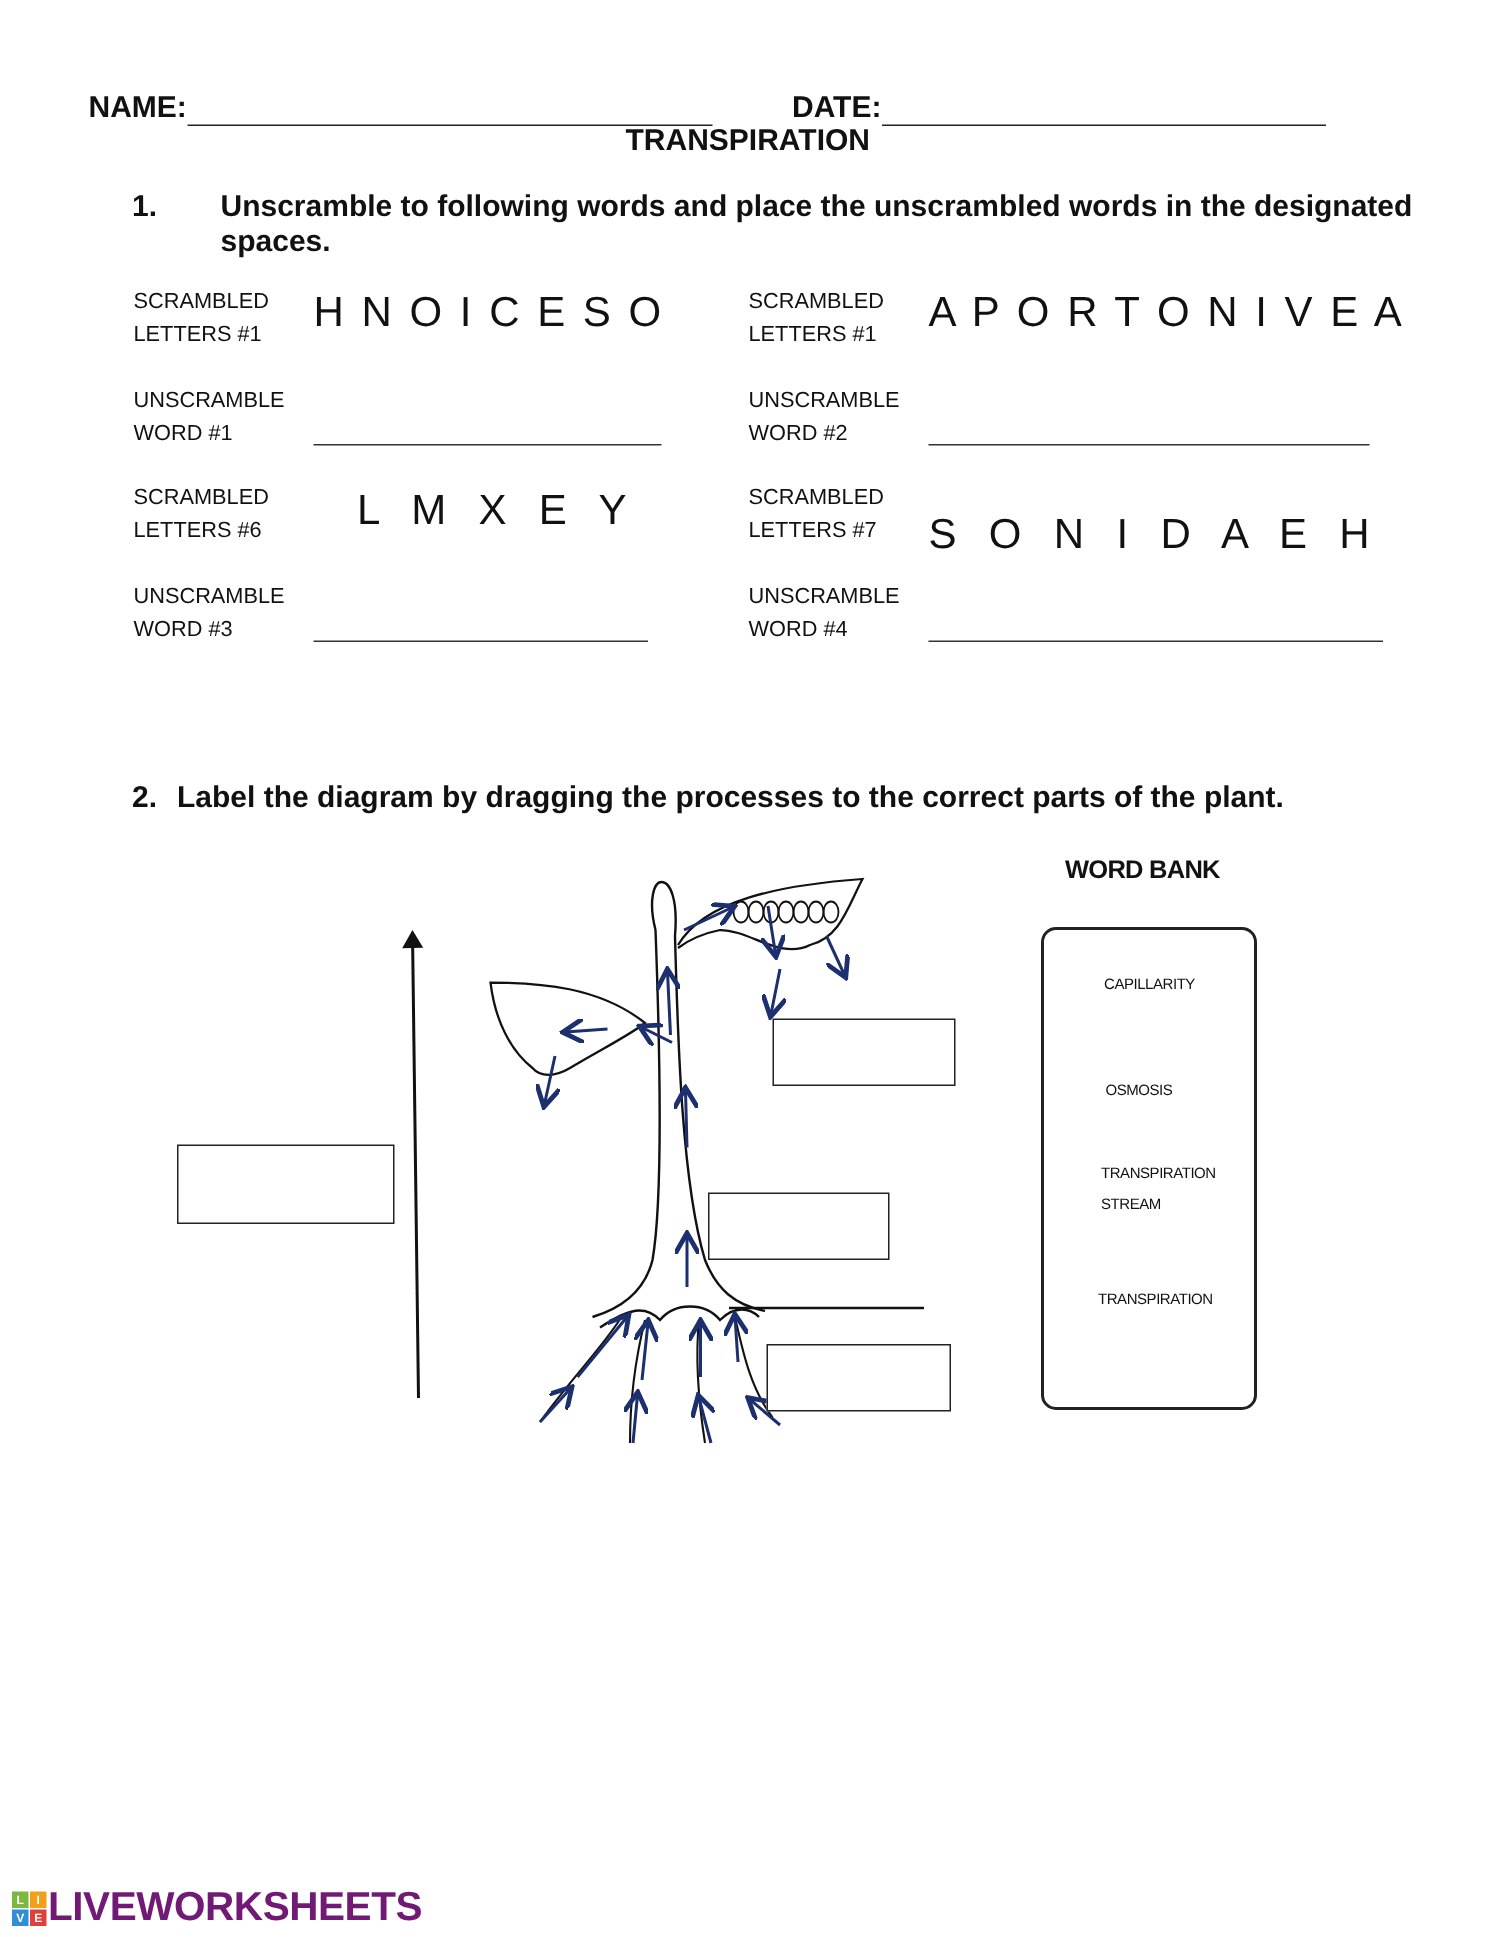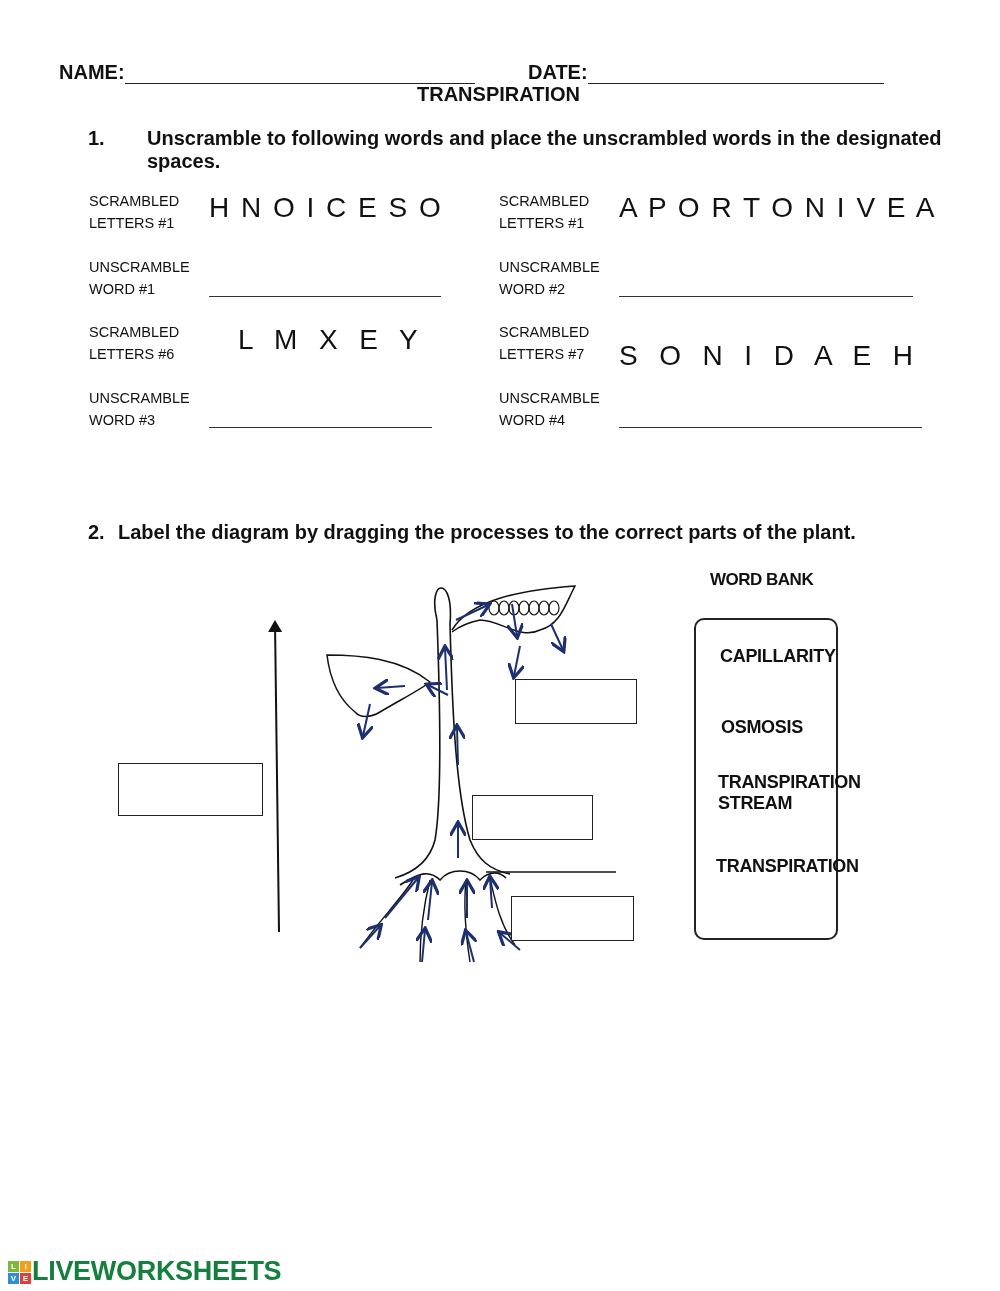--- a/index.html
+++ b/index.html
@@ -7,22 +7,22 @@
          font-family:"Liberation Sans", "DejaVu Sans", sans-serif; color:#111; }
   .abs { position:absolute; }
   .hdr { font-size:20px;font-weight:bold; }
   .uline { display:inline-block; border-bottom:1.3px solid #222; vertical-align:bottom; }
   .small { font-size:14.5px; line-height:22px; }
   .big { font-size:28px; letter-spacing:2px; white-space:pre; }
   .blank { border-bottom:1.5px solid #333; height:0; }
   .box { border:1.6px solid #222; background:#fff; }
   .wb-title { font-family:"Liberation Sans", sans-serif; font-weight:bold; font-size:17px; letter-spacing:-0.5px; }
   .wb-box { border:2px solid #222; border-radius:10px; }
-  .wb-item { font-weight:bold; font-size:18px; line-height:21px; letter-spacing:-0.3px; cursor:grab; }
-  .logo-text { font-family:"Liberation Sans", sans-serif; font-weight:bold; font-size:27px; color:#15803d; letter-spacing:-0.3px; }
+  .wb-item { font-weight:normal; font-size:10px; line-height:21px; letter-spacing:-0.3px; cursor:grab;margin-left:16px; }
+  .logo-text { font-family:"Liberation Sans", sans-serif; font-weight:bold; font-size:27px; color:#701a75; letter-spacing:-0.3px; }
   .tile { width:11px; height:11px; display:inline-block; position:absolute; color:#fff; font-size:8px; font-weight:bold; text-align:center; line-height:11px; }
 </style>
 </head>
 <body>
 
 <div class="abs hdr" style="left:59px; top:61px;">
   <span>NAME:</span><span class="uline" style="width:350px; height:14px;"></span>
 </div>
 <div class="abs hdr" style="left:528px; top:61px;">
   <span>DATE:</span><span class="uline" style="width:296px; height:14px;"></span>

